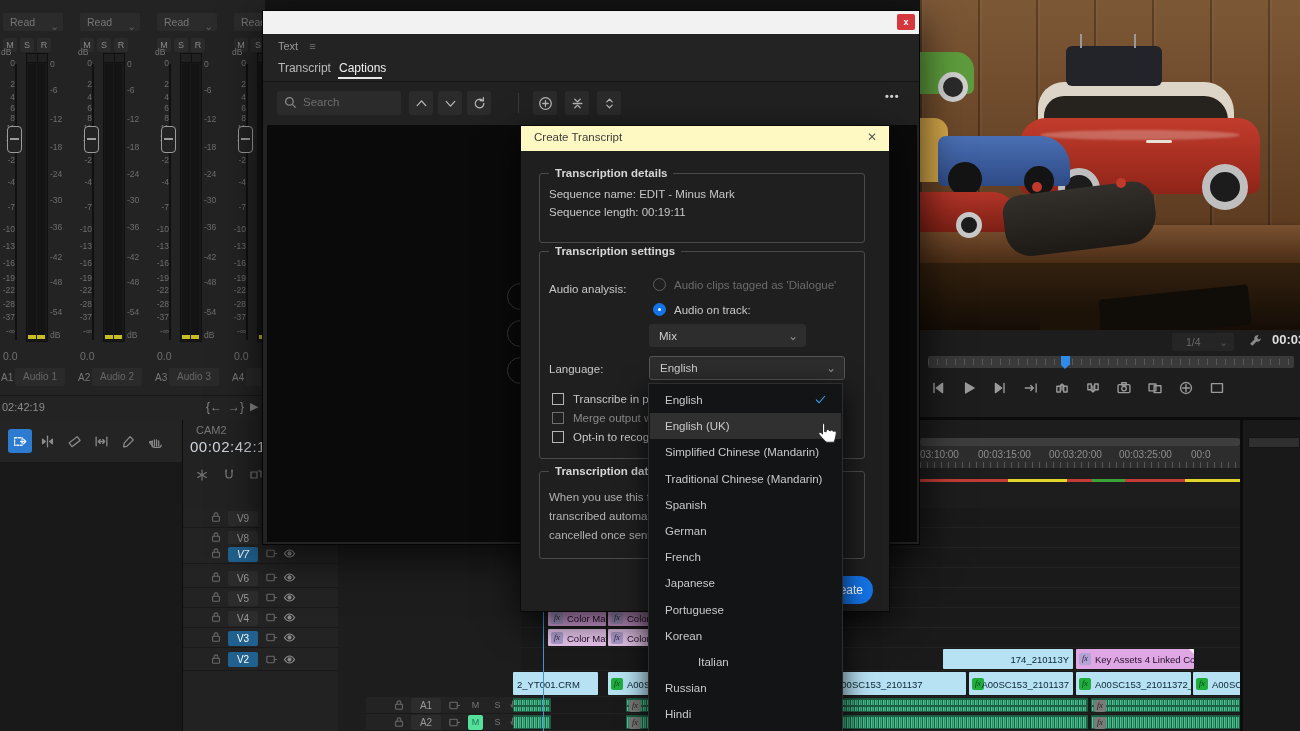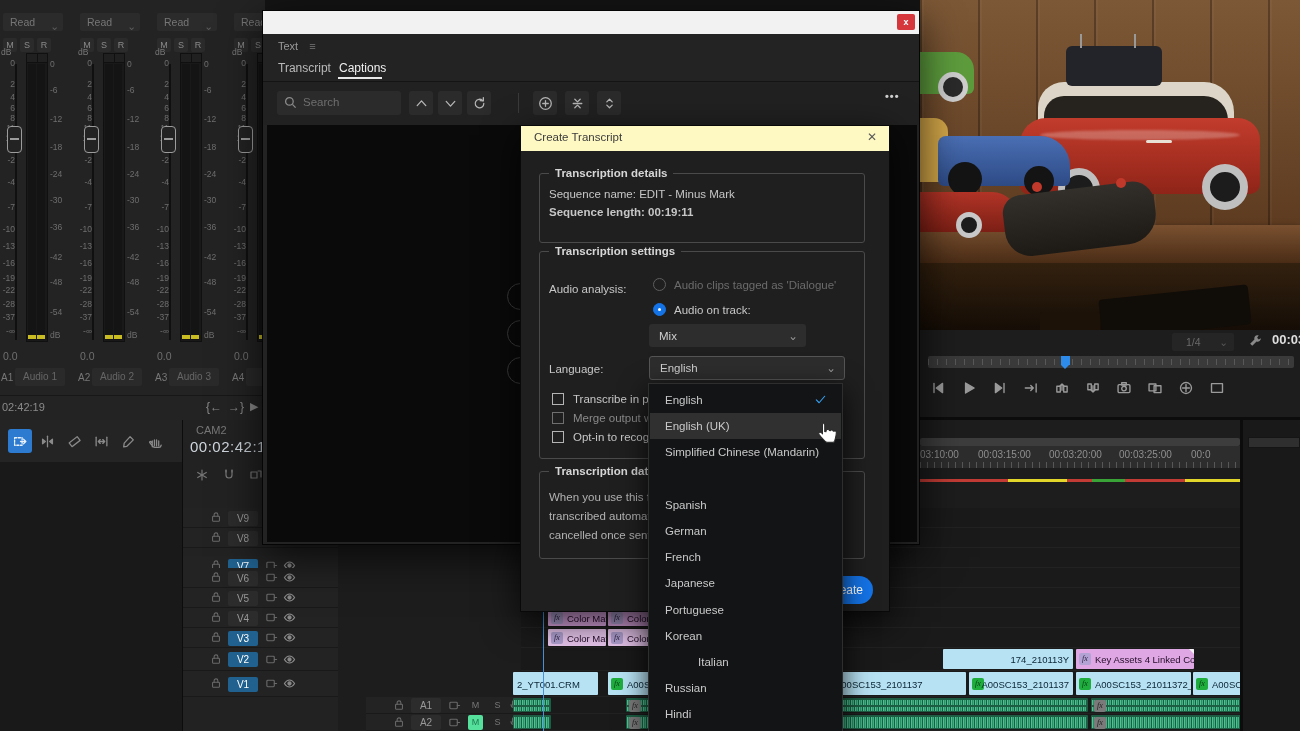--- a/index.html
+++ b/index.html
@@ -372,21 +372,21 @@
           </svg>
         </div>
         <div class="abs" style="left: 100px; top: 3px;">
           <svg width="13" height="13" viewBox="0 0 14 14" fill="none" stroke="#8a8a8a" stroke-width="1.2" stroke-linecap="round" stroke-linejoin="round">
             <path d="M1.5 7c1.6-2.6 3.4-3.8 5.5-3.8S10.9 4.4 12.5 7c-1.6 2.6-3.4 3.8-5.5 3.8S3.1 9.6 1.5 7z"></path>
             <circle cx="7" cy="7" r="1.7" fill="#8a8a8a"></circle>
           </svg>
         </div>
       </div>
       <div class="abs tcontent-row" style="top: 108px; height: 20px;"></div>
-      <div class="abs thead-row" style="left: 0px; top: 136px; width: 155px; height: 20px;">
+      <div class="abs thead-row" style="left: 0px; top: 124px; width: 155px; height: 20px; font-style: italic;">
         <div class="abs" style="left: 27px; top: 3px;">
           <svg width="12" height="12" viewBox="0 0 14 14" fill="none" stroke="#6a6a6a" stroke-width="1.2" stroke-linecap="round" stroke-linejoin="round">
             <rect x="3" y="6" width="8" height="6" rx="1"></rect>
             <path d="M4.8 6V4.4a2.2 2.2 0 0 1 4.4 0V6"></path>
           </svg>
         </div>
         <div class="tname sel" style="top: 2.5px;">V7</div>
         <div class="abs" style="left: 82px; top: 3px;">
           <svg width="13" height="13" viewBox="0 0 14 14" fill="none" stroke="#6a6a6a" stroke-width="1.2" stroke-linecap="round" stroke-linejoin="round">
             <rect x="2" y="3.5" width="8" height="7" rx="1"></rect>
@@ -573,41 +573,20 @@
           <div class="fxb" style="left: 3px; background: rgb(31, 174, 62); color: rgb(7, 61, 20);">fx</div>
           <span class="lbl" style="left: 19px;">A00</span>
         </div>
         <div class="clip" style="left: 422px; top: 1px; width: 130px; height: 20px; background: rgb(183, 226, 243); color: rgb(10, 37, 51);">
           <span class="lbl" style="right: 4px;">174_210113Y</span>
         </div>
         <div class="clip" style="left: 555px; top: 1px; width: 118px; height: 20px; background: rgb(223, 168, 228); color: rgb(35, 12, 40);">
           <div class="fxb" style="left: 3px; background: rgb(179, 163, 212); color: rgb(46, 35, 68);">fx</div>
           <span class="lbl" style="left: 19px;">Key Assets 4 Linked Comp 0</span>
           <div style="position: absolute; right: 0px; top: 0px; width: 0px; height: 0px; border-left: 5px solid transparent; border-top: 5px solid rgb(245, 245, 245);"></div>
-        </div>
-      </div>
-      <div class="abs thead-row" style="left: 0px; top: 251px; width: 155px; height: 26px;">
-        <div class="abs" style="left: 27px; top: 6px;">
-          <svg width="12" height="12" viewBox="0 0 14 14" fill="none" stroke="#6a6a6a" stroke-width="1.2" stroke-linecap="round" stroke-linejoin="round">
-            <rect x="3" y="6" width="8" height="6" rx="1"></rect>
-            <path d="M4.8 6V4.4a2.2 2.2 0 0 1 4.4 0V6"></path>
-          </svg>
-        </div>
-        <div class="tname sel" style="top: 5.5px;">V1</div>
-        <div class="abs" style="left: 82px; top: 6px;">
-          <svg width="13" height="13" viewBox="0 0 14 14" fill="none" stroke="#6a6a6a" stroke-width="1.2" stroke-linecap="round" stroke-linejoin="round">
-            <rect x="2" y="3.5" width="8" height="7" rx="1"></rect>
-            <path d="M10 7h2.5"></path>
-          </svg>
-        </div>
-        <div class="abs" style="left: 100px; top: 6px;">
-          <svg width="13" height="13" viewBox="0 0 14 14" fill="none" stroke="#8a8a8a" stroke-width="1.2" stroke-linecap="round" stroke-linejoin="round">
-            <path d="M1.5 7c1.6-2.6 3.4-3.8 5.5-3.8S10.9 4.4 12.5 7c-1.6 2.6-3.4 3.8-5.5 3.8S3.1 9.6 1.5 7z"></path>
-            <circle cx="7" cy="7" r="1.7" fill="#8a8a8a"></circle>
-          </svg>
         </div>
       </div>
       <div class="abs tcontent-row" style="top: 251px; height: 26px;">
         <div class="clip" style="left: -8px; top: 1px; width: 85px; height: 23px; background: rgb(183, 226, 243); color: rgb(10, 37, 51);">
           <span class="lbl" style="left: 4px;">2_YT001.CRM</span>
         </div>
         <div class="clip" style="left: 87px; top: 1px; width: 107px; height: 23px; background: rgb(183, 226, 243); color: rgb(10, 37, 51);">
           <div class="fxb" style="left: 3px; background: rgb(31, 174, 62); color: rgb(7, 61, 20);">fx</div>
           <span class="lbl" style="left: 19px;">A00SC153_21011372_Y</span>
         </div>
@@ -908,21 +887,21 @@
 
   <div id="dialog" class="abs">
     <div class="abs" style="left:0;top:0;width:100%;height:25px;background:#fef9c3;">
       <span class="abs txt" style="left:13px;top:5px;font-size:11.5px;color:#3c3c3c;">Create Transcript</span>
       <span class="abs txt" style="right:12px;top:4px;font-size:12px;color:#5a5a5a;">✕</span>
     </div>
 
     <div class="dlg-group" style="left:18px;top:47px;width:324px;height:68px;"></div>
     <span class="dlg-legend" style="left:28px;top:41px;">Transcription details</span>
     <span class="dlg-line" style="left:28px;top:62px;">Sequence name: EDIT - Minus Mark</span>
-    <span class="dlg-line" style="left:28px;top:80px;font-weight:bold;">Sequence length: 00:19:11</span>
+    <span class="dlg-line" style="left:28px;top:80px;">Sequence length: 00:19:11</span>
 
     <div class="dlg-group" style="left:18px;top:125px;width:324px;height:206px;"></div>
     <span class="dlg-legend" style="left:28px;top:119px;">Transcription settings</span>
     <span class="dlg-line" style="left:28px;top:157px;">Audio analysis:</span>
     <div class="radio" style="left:132px;top:152px;border:1.5px solid #5e5e5e;"></div>
     <span class="dlg-line" style="left:153px;top:153px;color:#6b6b6b;">Audio clips tagged as 'Dialogue'</span>
     <div class="radio" style="left:132px;top:177px;background:#1473e6;border:1.5px solid #1473e6;">
       <div class="abs" style="left:3.5px;top:3.5px;width:3px;height:3px;border-radius:50%;background:#fff;"></div>
     </div>
     <span class="dlg-line" style="left:153px;top:178px;">Audio on track:</span>
@@ -959,20 +938,23 @@
             <polyline points="2.5,7.5 5.5,10.5 11.5,3.5"></polyline>
           </svg>
         </span>
       </div>
       <div class="dd-item hl" style="top: 29.2px;">
         <span>English (UK)</span>
       </div>
       <div class="dd-item" style="top: 55.4px;">
         <span>Simplified Chinese (Mandarin)</span>
       </div>
+      <div class="dd-item" style="top: 81.6px;">
+        <span>Traditional Chinese (Mandarin)</span>
+      </div>
       <div class="dd-item" style="top: 134px;">
         <span>German</span>
       </div>
       <div class="dd-item" style="top: 107.8px;">
         <span>Spanish</span>
       </div>
       <div class="dd-item" style="top: 160.2px;">
         <span>French</span>
       </div>
       <div class="dd-item" style="top: 186.4px;">

